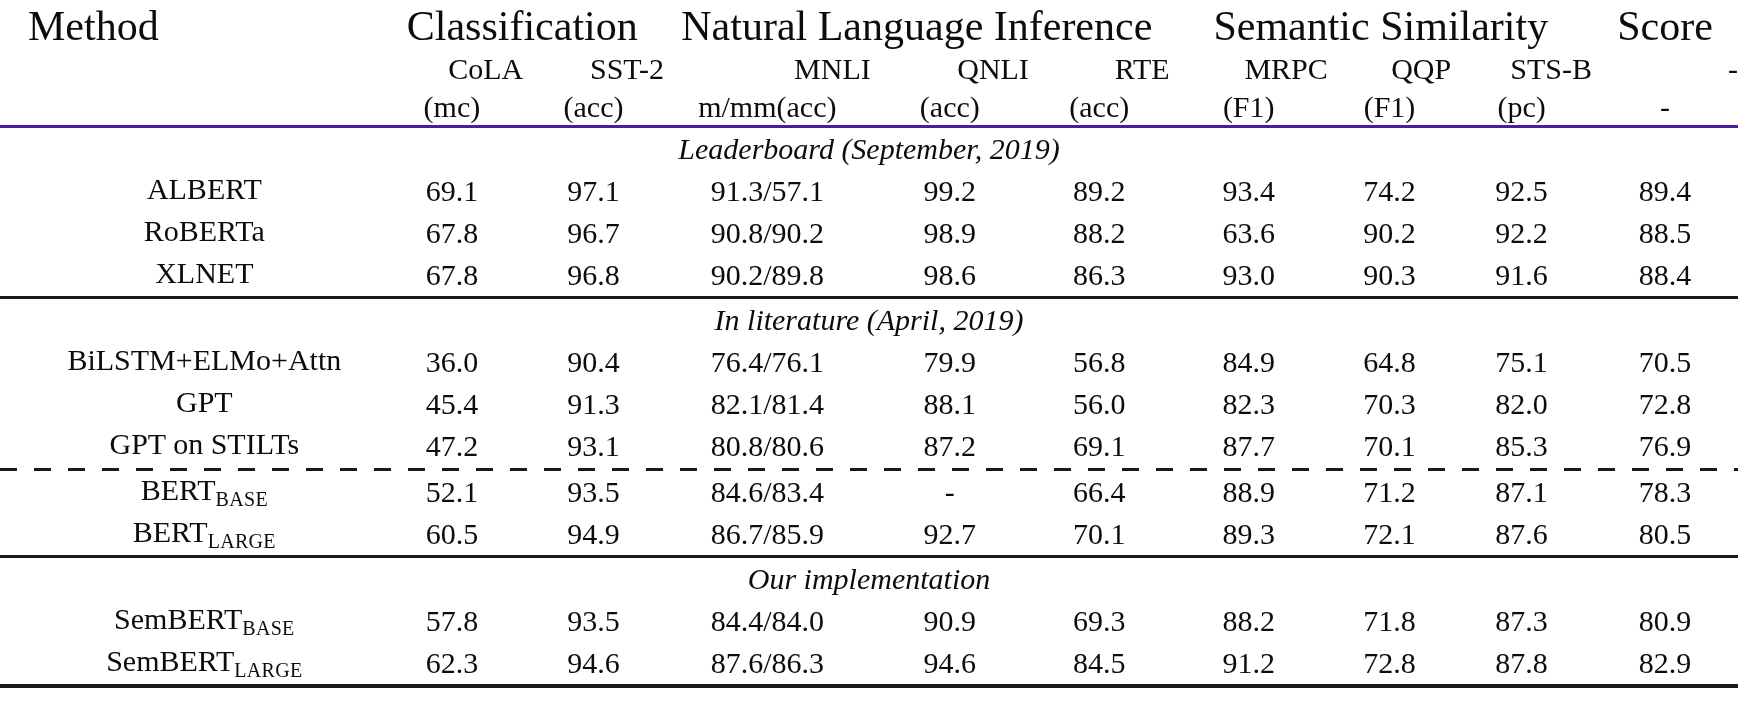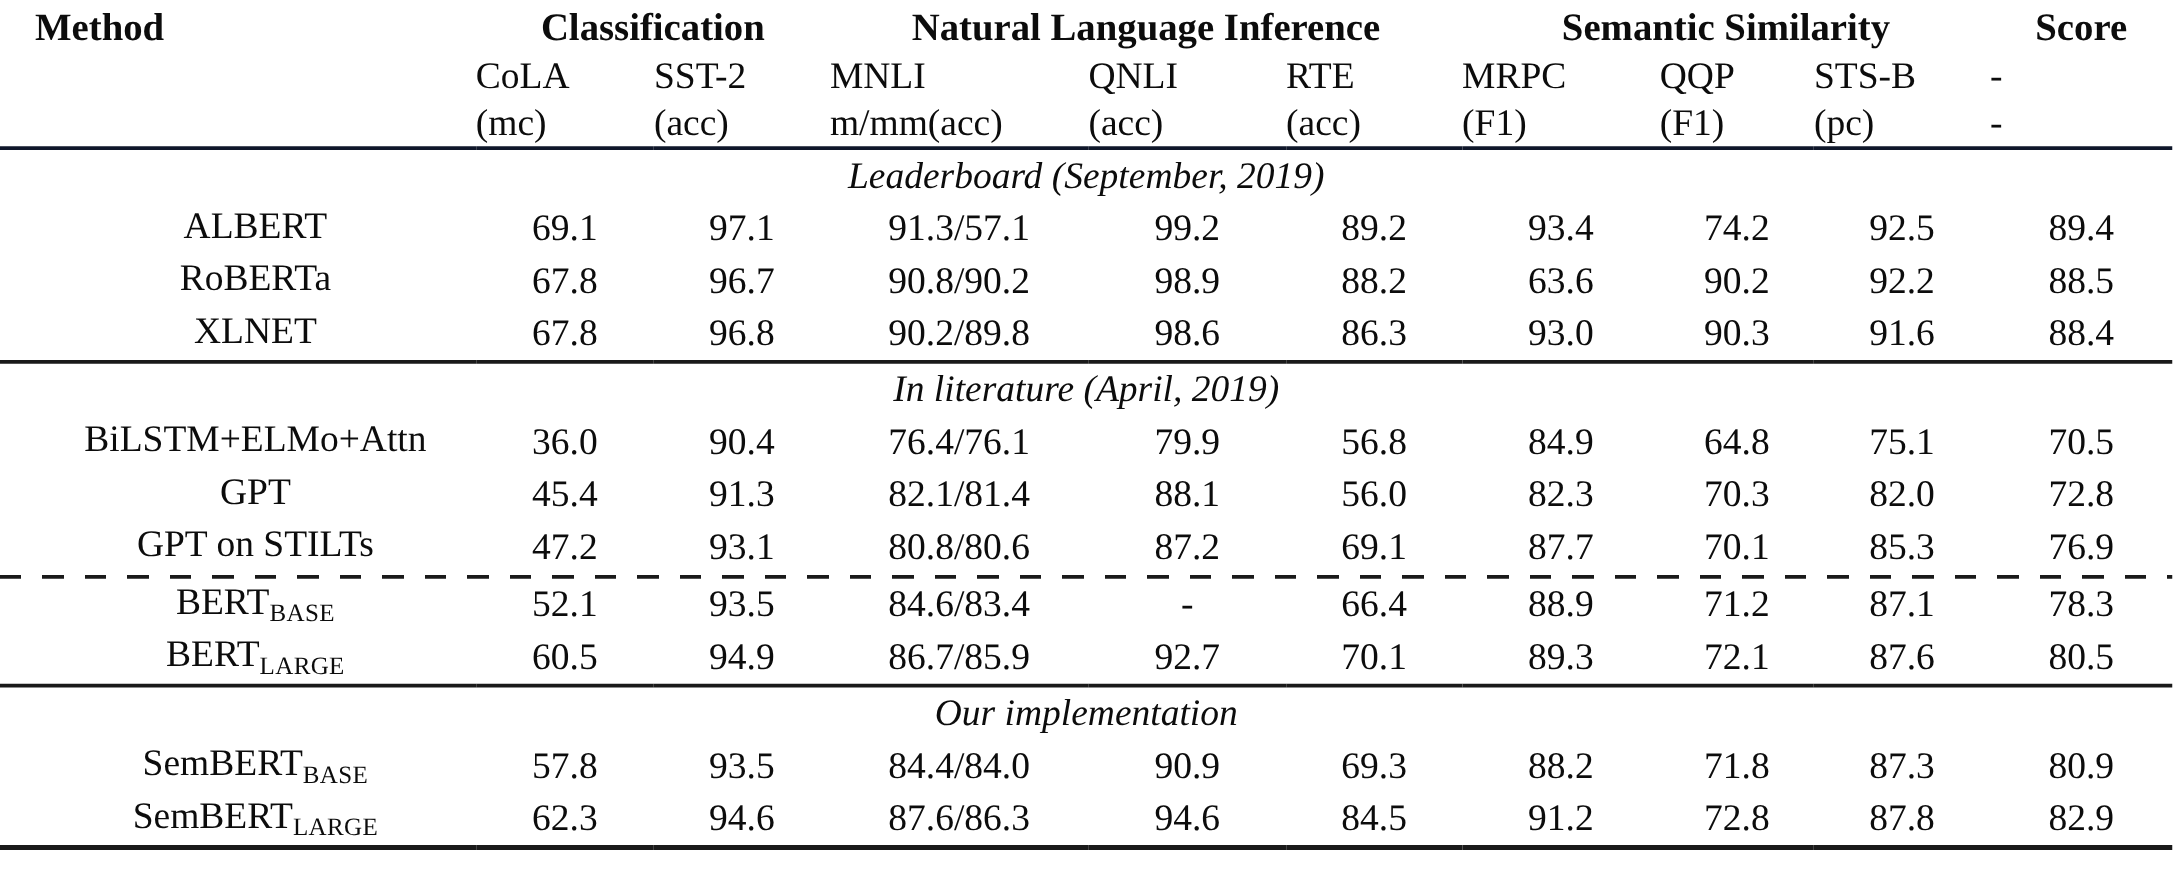--- a/index.html
+++ b/index.html
@@ -12,26 +12,26 @@
   table.results {
     width: 100%;
     border-collapse: collapse;
     table-layout: fixed;
     border-bottom: 4px solid #1a1a1a;
   }
   th, td { padding: 0; margin: 0; font-weight: normal; white-space: nowrap; }
 
   
   tr.group-row th {
-    font-weight: bold; font-size: 31px; height: 40px;
+    font-weight: normal; font-size: 42px; height: 40px;
     text-align: center; vertical-align: middle;
   }
   tr.group-row th.method-h { text-align: left; padding-left: 28px; }
-  tr.task-row th   { font-size: 30px; height: 38px; text-align: left; }
-  tr.metric-row th { font-size: 30px; height: 37px; text-align: left; border-bottom: 3px solid #0f172a; }
+  tr.task-row th   { font-size: 30px; height: 38px; text-align: right; }
+  tr.metric-row th { font-size: 30px; height: 37px; text-align: center; border-bottom: 3px solid #4c1d95; }
 
   
   tr.section-row td {
     border-top: 3px solid #1a1a1a;
     font-style: italic; font-size: 30px;
     text-align: center; height: 42px; vertical-align: middle;
   }
   tr.section-row.first td { border-top: none; }
 
   

